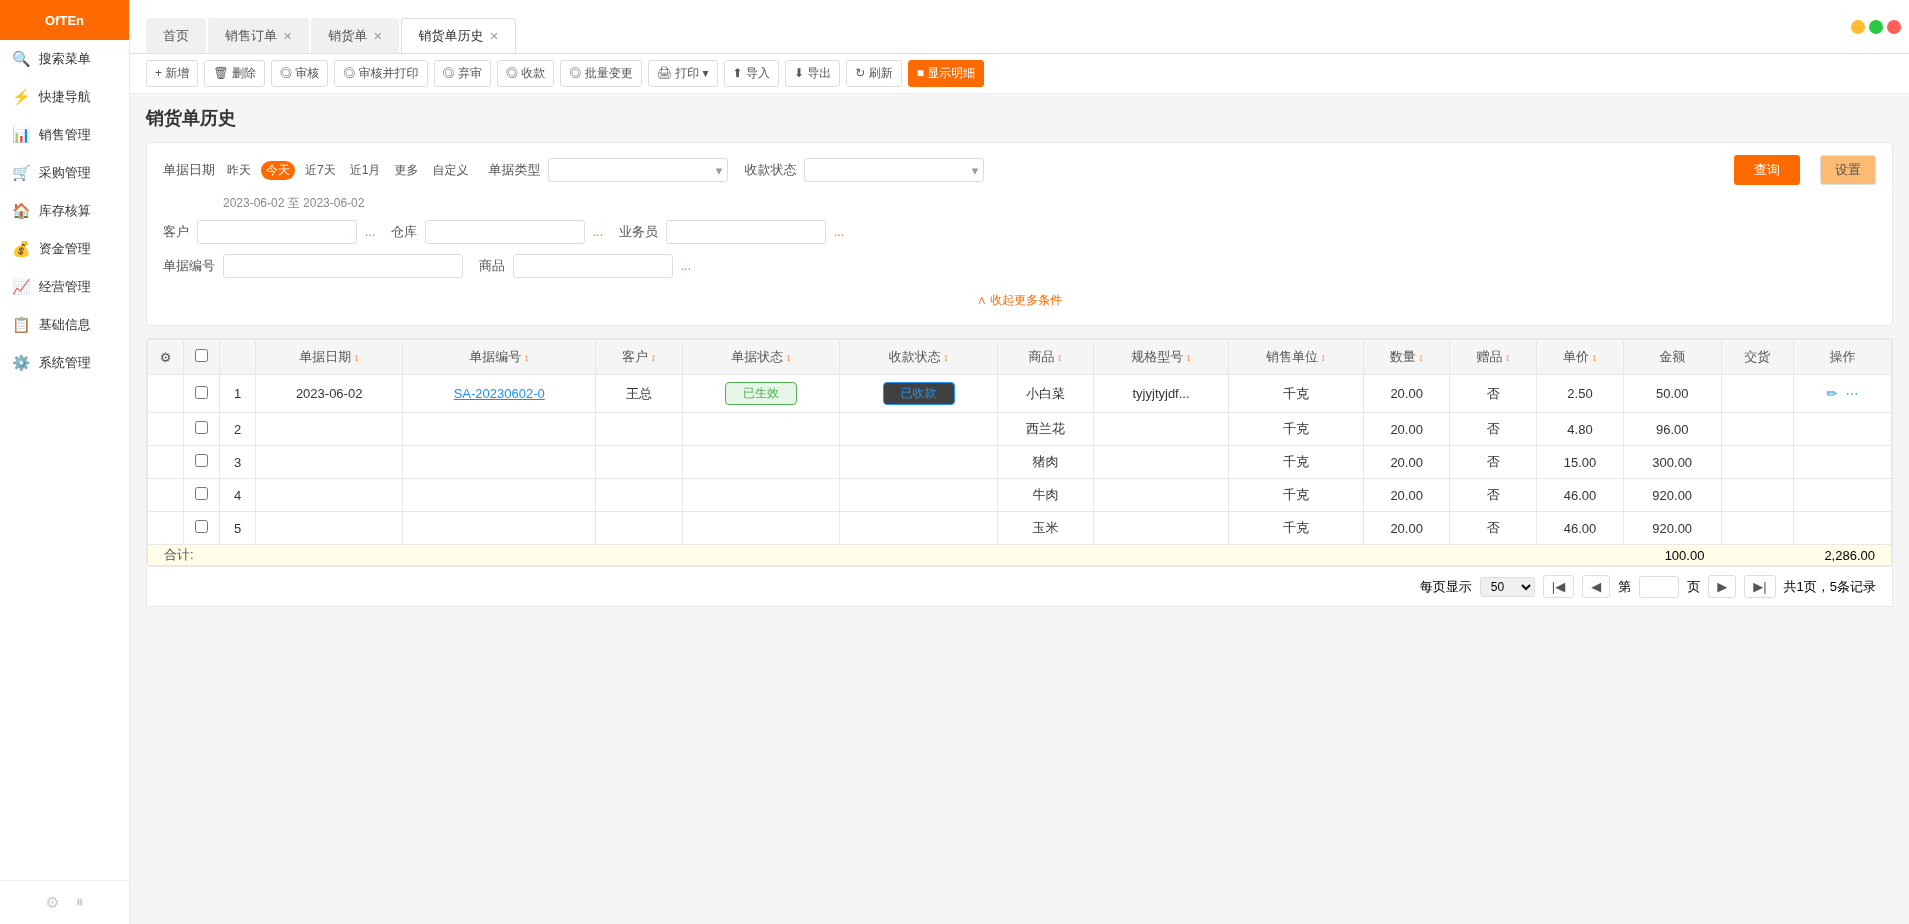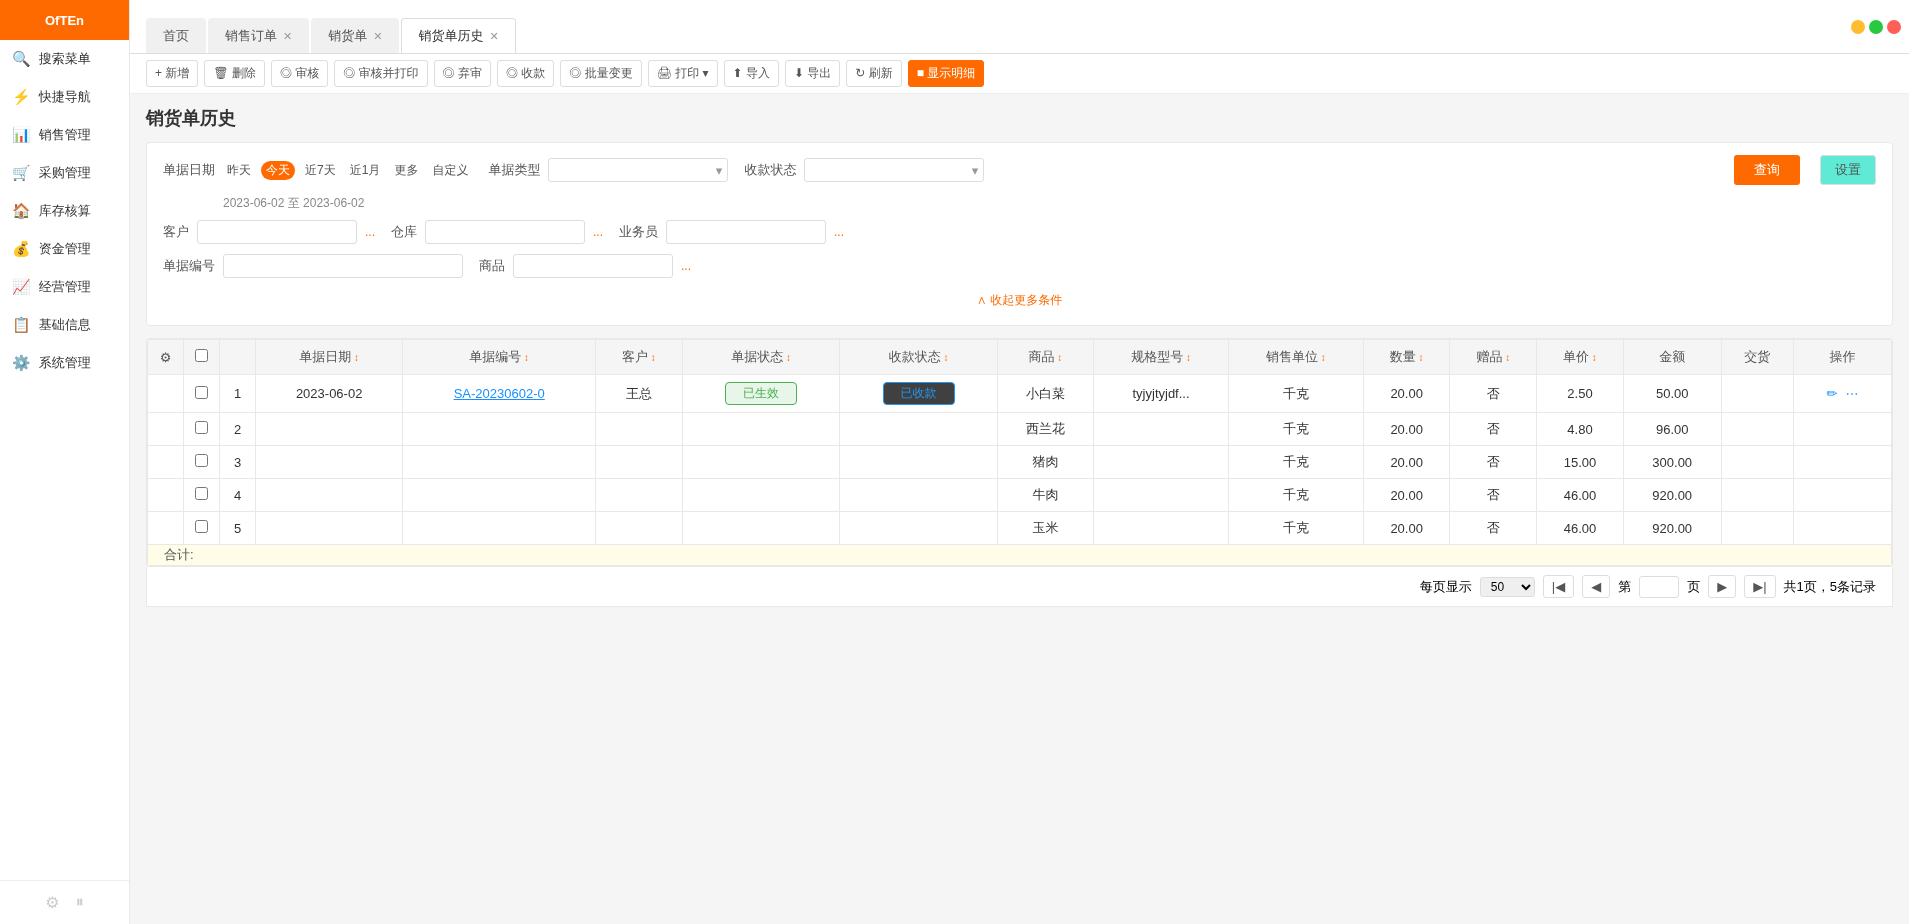--- a/index.html
+++ b/index.html
@@ -202,21 +202,21 @@
     .query-btn {
       background: #ff6a00;
       color: #fff;
       border: none;
       border-radius: 3px;
       padding: 6px 20px;
       cursor: pointer;
       font-size: 13px;
     }
     .settings-btn {
-      background: #5eead4;
+      background: #fdba74;
       color: #555;
       border: 1px solid #ddd;
       border-radius: 3px;
       padding: 4px 14px;
       cursor: pointer;
       font-size: 13px;
     }
 
     
     .table-container {
@@ -640,20 +640,24 @@
       <td>46.00</td>
       <td>920.00</td>
       <td></td>
       <td></td>
     </tr>
           </tbody>
       </table>
 
       <div class="summary-row">
         <span class="summary-label">合计:</span>
+        <div class="summary-values">
+          <span style="margin-left:600px;">100.00</span>
+          <span style="margin-left:80px;">2,286.00</span>
+        </div>
       </div>
     </div>
 
     <div class="pagination">
       <span>每页显示</span>
       <select class="page-select">
         <option value="50">50</option>
         <option value="100">100</option>
       </select>
       <button class="page-btn">|◀</button>

